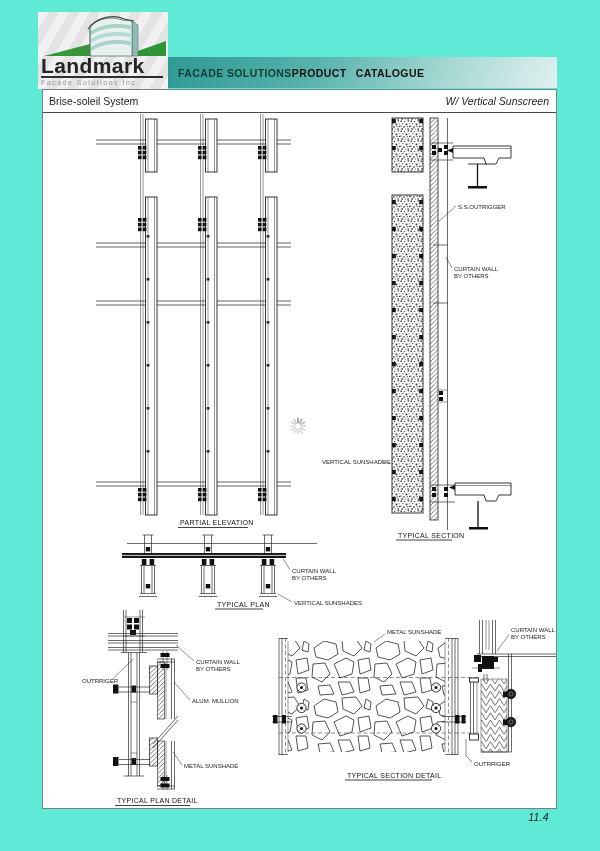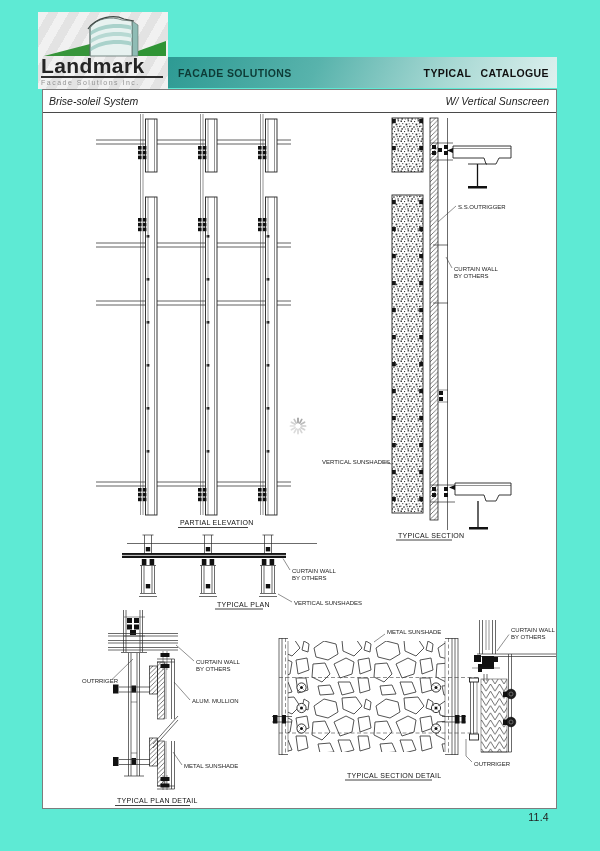--- a/index.html
+++ b/index.html
@@ -10,45 +10,45 @@
         background:repeating-linear-gradient(120deg,#f1f1f1 0 9px,#e3e3e3 9px 18px);
         overflow:hidden;}
   #logo-art{position:absolute;left:0;top:0;}
   #logo-name{position:absolute;left:3px;top:44px;width:122px;
              font-weight:bold;font-size:21px;letter-spacing:.4px;color:#242424;
              border-bottom:2px solid #2e2e2e;line-height:20px;}
   #logo-sub{position:absolute;left:3px;top:67px;width:126px;
             font-size:7px;letter-spacing:1.5px;color:#949494;}
   #band{position:absolute;left:168px;top:57px;width:389px;height:31px;
         background:linear-gradient(115deg,#2d9a93 0%,#58b3ac 38%,#a9d9d4 72%,#dff1ef 100%);
-        display:flex;align-items:center;justify-content:space-between;}
+        display:flex;align-items:center;justify-content:flex-start;}
   #band .bl{font-size:10.5px;font-weight:bold;letter-spacing:.4px;color:#0d3b36;padding-left:10px;}
   #band .br{font-size:10.5px;font-weight:bold;letter-spacing:.4px;word-spacing:6px;color:#101010;padding-right:8px;}
   
   #box{position:absolute;left:42px;top:89px;width:515px;height:720px;border:1px solid #7d7d7d;
        box-sizing:border-box;background:#fff;}
   #titlerow{position:absolute;left:0;top:0;width:100%;height:23px;border-bottom:1px solid #4a4a4a;
             box-sizing:border-box;display:flex;align-items:center;justify-content:space-between;}
-  #titlerow .tl{font-size:10.5px;color:#1d1d1d;padding-left:6px;font-style:italic;}
+  #titlerow .tl{font-size:10.5px;color:#1d1d1d;padding-left:6px;}
   #titlerow .tr{font-size:10.5px;color:#1d1d1d;padding-right:7px;font-style:italic;}
   #dwg{position:absolute;left:0;top:23px;}
   
   .ln{stroke:#2b2b2b;stroke-width:.7;fill:none;}
   .ln5{stroke:#2b2b2b;stroke-width:.5;fill:none;}
   .ln9{stroke:#222;stroke-width:.9;fill:none;}
   .lnh{stroke:#3a3a3a;stroke-width:.8;fill:none;}
   .wf{fill:#fff;stroke:#222;stroke-width:.9;}
   .ldr{stroke:#333;stroke-width:.55;fill:none;}
   .dash{stroke:#444;stroke-width:.6;stroke-dasharray:4 2.5;fill:none;}
   .ul{stroke:#111;stroke-width:.8;}
   .lbl{font:6px "Liberation Sans",sans-serif;fill:#1c1c1c;}
   .cap{font:7px "Liberation Sans",sans-serif;fill:#111;letter-spacing:.3px;}
   #spinner{position:absolute;left:289px;top:417px;}
   #pagenum{position:absolute;left:42px;top:811px;width:507px;text-align:right;
-           font-size:10.5px;letter-spacing:.3px;color:#222;}
+           font-size:10.5px;letter-spacing:.3px;color:#222;font-style:italic;}
 </style>
 </head>
 <body>
 
 <div id="page">
 
   <div id="logo">
     <svg id="logo-art" width="130" height="46" viewBox="0 0 130 46" xmlns="http://www.w3.org/2000/svg">
       <polygon points="6,44 52,32 52,44" fill="#37953a"></polygon>
       <polygon points="86,44 128,29 128,44" fill="#2f9435"></polygon>
@@ -59,21 +59,21 @@
       <path d="M52,36 C62,28 80,26 94,30 L94,34 C80,30 62,32 52,40 Z" fill="#a9d2cb"></path>
       <path d="M50,17 C58,5 76,2 86,7 L96,9" fill="none" stroke="#3f4a46" stroke-width="1.2"></path>
       <line x1="52" y1="16" x2="52" y2="44" stroke="#5c6e69" stroke-width="0.8"></line>
     </svg>
     <div id="logo-name">Landmark</div>
     <div id="logo-sub">Facade Solutions Inc.</div>
   </div>
 
   <div id="band">
     <span class="bl">FACADE SOLUTIONS</span>
-    <span class="br">TYPICAL CATALOGUE</span>
+    <span class="br">PRODUCT CATALOGUE</span>
   </div>
 
   <div id="box">
     <div id="titlerow">
       <span class="tl">Brise-soleil System</span>
       <span class="tr">W/ Vertical Sunscreen</span>
     </div>
 
     <svg id="dwg" width="513" height="695" viewBox="43 113 513 695" xmlns="http://www.w3.org/2000/svg">
       <defs>

